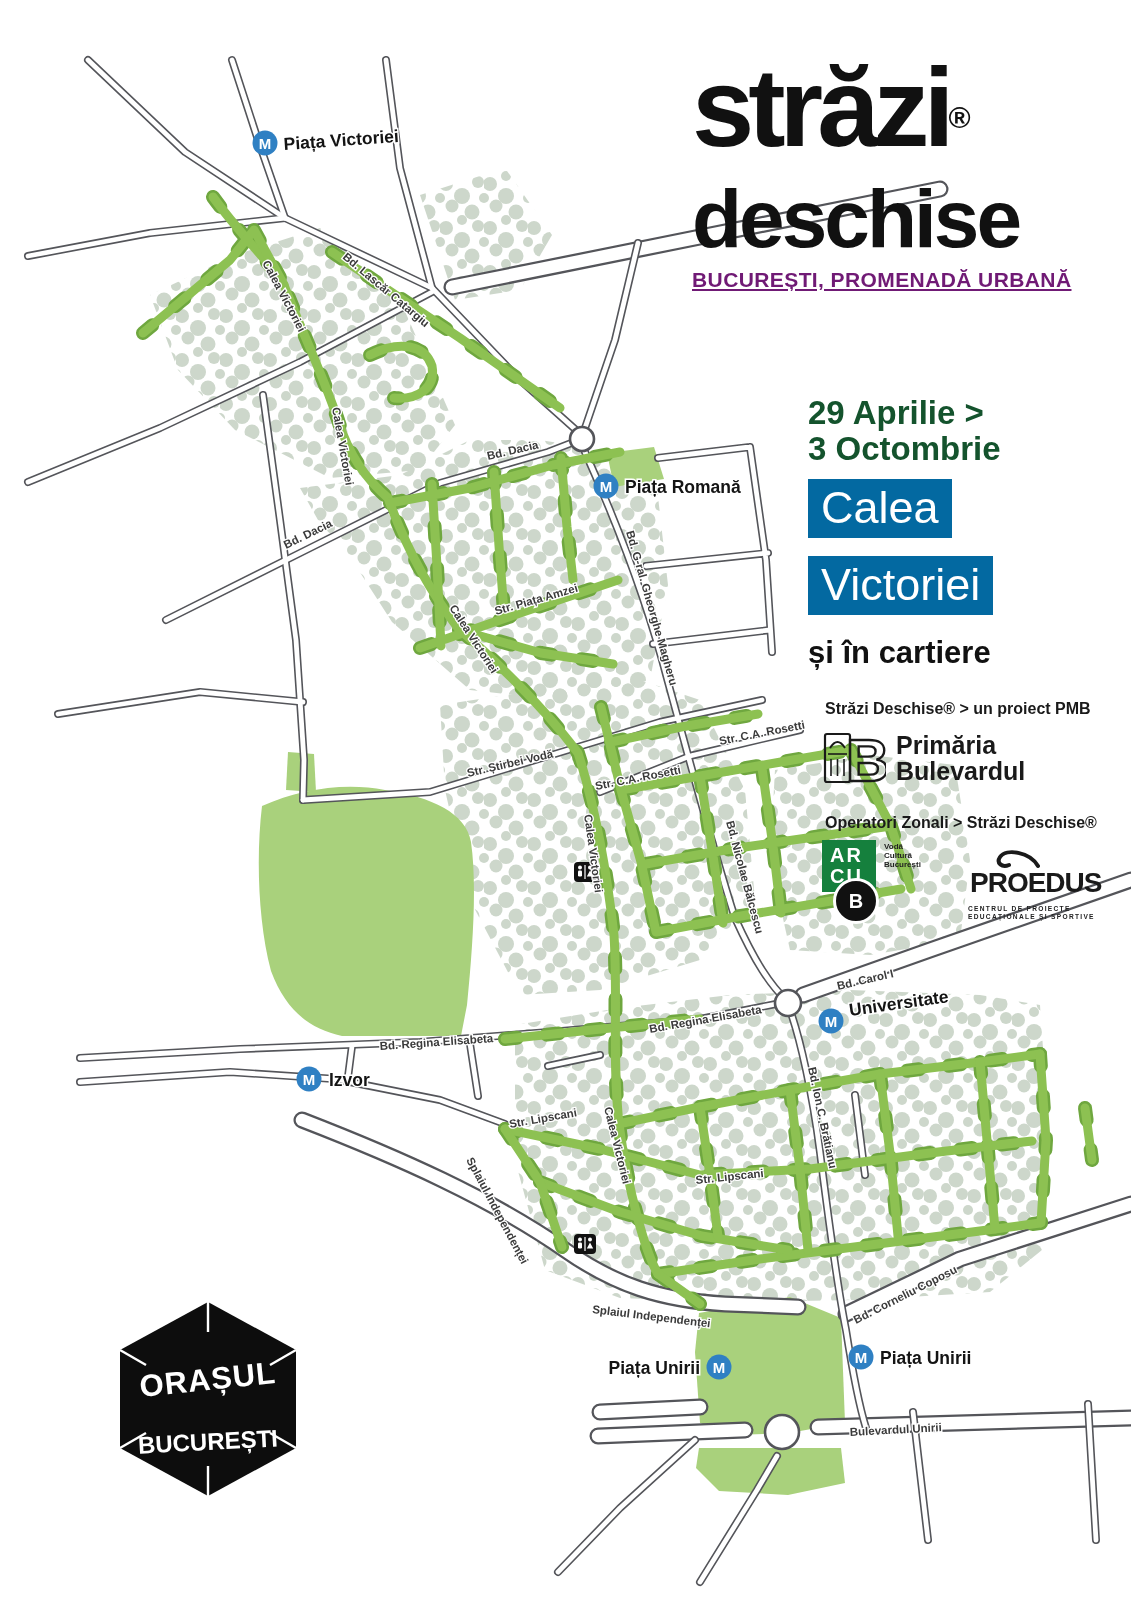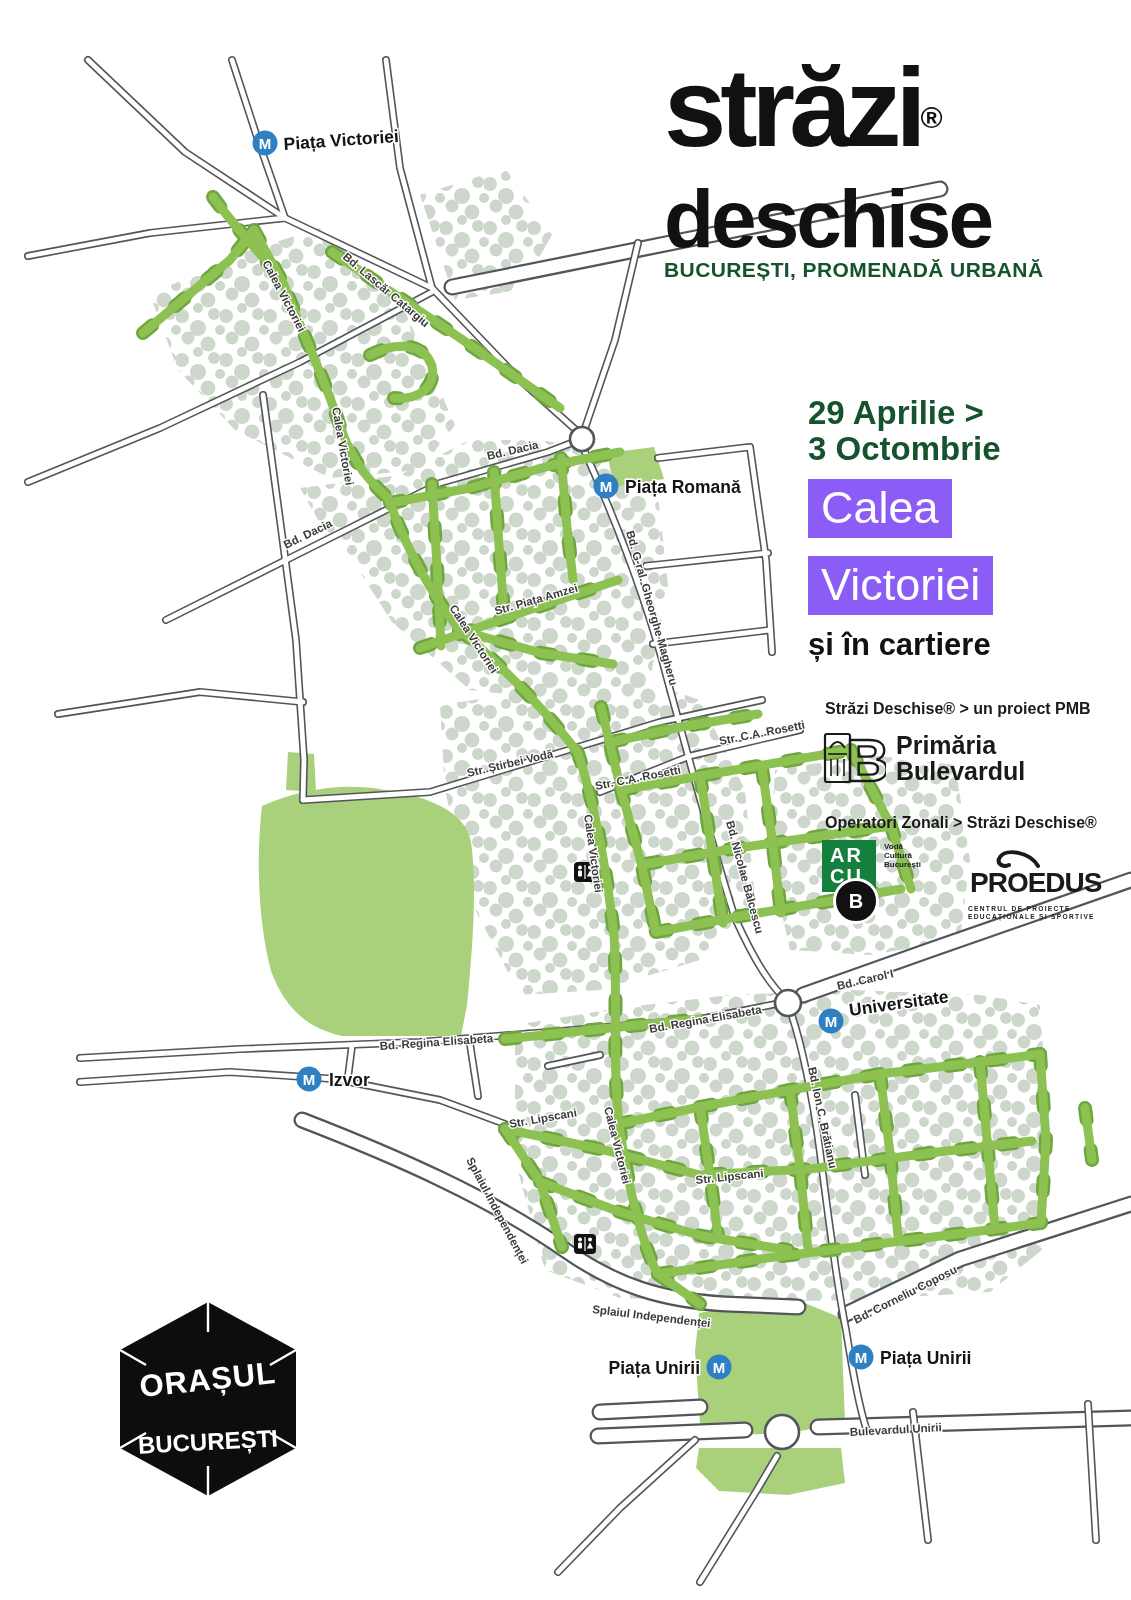--- a/index.html
+++ b/index.html
@@ -2,32 +2,32 @@
 <html><head>
 <meta charset="utf-8">
 <style>
   html,body{margin:0;padding:0;}
   body{
     width:1131px;height:1600px;position:relative;background:#ffffff;
     font-family:"Liberation Sans",sans-serif;overflow:hidden;color:#111;
   }
   .abs{position:absolute;}
   
-  #title-block{left:664px;top:52px;width:430px;}
+  #title-block{left:692px;top:52px;width:430px;}
   .wordmark{font-size:112px;font-weight:bold;letter-spacing:-6px;line-height:1.0;color:#111;white-space:nowrap;}
   .wordmark .reg{font-size:30px;letter-spacing:0;vertical-align:18px;font-weight:bold;}
   .wordmark2{font-size:82px;font-weight:bold;letter-spacing:-3px;line-height:0.95;color:#111;margin-top:16px;white-space:nowrap;}
-  .subtitle{font-size:21px;font-weight:bold;letter-spacing:0.4px;color:#14532d;white-space:nowrap;}
+  .subtitle{font-size:21px;font-weight:bold;letter-spacing:0.4px;margin-top:10px;color:#701a75;white-space:nowrap;text-decoration:underline;}
   
   #event-block{left:808px;top:396px;width:320px;}
   .date-line{font-size:33px;font-weight:bold;line-height:1.0;margin-bottom:3px;color:#14532d;}
-  .hl-box{display:inline-block;background:#8b5cf6;color:#fff;font-size:45px;font-weight:500;
+  .hl-box{display:inline-block;background:#0369a1;color:#fff;font-size:45px;font-weight:500;
           line-height:1.0;padding:6px 13px 8px 13px;letter-spacing:0;}
   .hl-row{margin:0;line-height:0;}
-  .tagline{font-size:31px;font-weight:bold;margin-top:12px;color:#111;}
+  .tagline{font-size:31px;font-weight:bold;margin-top:20px;color:#111;}
   
   .caption{font-size:16px;font-weight:bold;color:#1a1a1a;white-space:nowrap;}
   #pmb-caption{left:825px;top:700px;}
   #pmb-logo{left:822px;top:728px;display:flex;align-items:center;gap:10px;}
   .pmb-name{font-size:25px;font-weight:bold;line-height:26px;color:#1a1a1a;}
   #op-caption{left:825px;top:814px;}
   #op-logos{left:822px;top:840px;display:flex;align-items:flex-start;}
   .arcub{position:relative;width:120px;height:110px;}
   .arcub-sq{position:absolute;left:0;top:0;width:54px;height:52px;background:#15803d;color:#fff;
             font-size:20px;font-weight:bold;line-height:21px;padding:5px 0 0 8px;box-sizing:border-box;letter-spacing:2px;}

